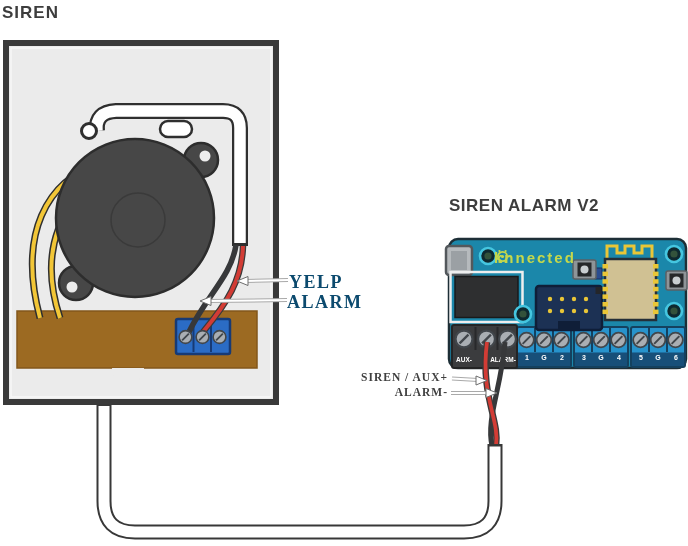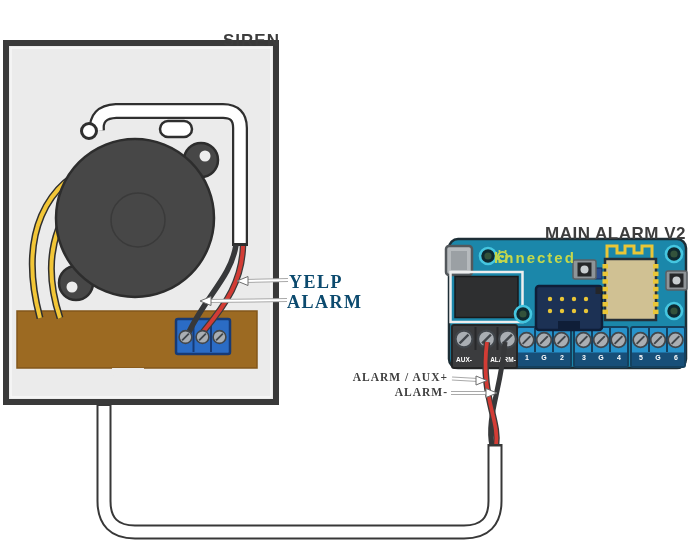--- a/index.html
+++ b/index.html
@@ -2,21 +2,21 @@
 <html><head>
 <meta charset="utf-8">
 <style>
   html,body{margin:0;padding:0;background:#ffffff;}
   #stage{position:relative;width:688px;height:546px;background:#ffffff;overflow:hidden;
          font-family:"Liberation Sans", sans-serif;}
   #stage svg{position:absolute;left:0;top:0;}
   .layer-base{z-index:1;}
   .layer-top{z-index:6;}
   .txt{position:absolute;z-index:4;color:#3d3d3d;white-space:nowrap;}
-  .title{font-weight:bold;font-size:17px;letter-spacing:1px;text-align:right;margin-top:28px;}
+  .title{font-weight:bold;font-size:17px;letter-spacing:1px;text-align:left;}
   .lbl{font-family:"Liberation Serif", serif;font-weight:bold;font-size:18px;
        letter-spacing:1.5px;color:#0c4a6e;}
   .lbl-sm{font-family:"Liberation Serif", serif;font-weight:bold;font-size:11.5px;
        letter-spacing:1px;color:#3f3f3f;}
   .ra{text-align:right;width:96px;}
   .tlabel{position:absolute;z-index:4;color:#ffffff;font-weight:bold;font-size:7px;
           transform:translateX(-50%);letter-spacing:0;}
   .tlabel-sm{font-size:6.5px;}
   .logo{position:absolute;z-index:4;left:494px;top:249px;display:flex;align-items:center;
         color:#c5d84b;font-weight:bold;font-size:15px;letter-spacing:2px;}
@@ -193,26 +193,26 @@
       <circle cx="523" cy="314" r="8" fill="#0e2930" stroke="#45c6e0" stroke-width="2.6"></circle>
       <circle cx="523" cy="314" r="3.6" fill="#33523b"></circle>
     </g>
     <g>
       <circle cx="674" cy="311" r="8" fill="#0e2930" stroke="#45c6e0" stroke-width="2.6"></circle>
       <circle cx="674" cy="311" r="3.6" fill="#33523b"></circle>
     </g>
   </svg>
 
   <div class="txt title" style="left:2px;top:3px;width:278px;">SIREN</div>
-  <div class="txt title" style="left:449px;top:196px;width:237px;letter-spacing:0.5px;">MAIN ALARM V2</div>
+  <div class="txt title" style="left:449px;top:196px;width:237px;letter-spacing:0.5px;">SIREN ALARM V2</div>
 
   <div class="txt lbl" style="left:289px;top:272px;">YELP</div>
   <div class="txt lbl" style="left:287px;top:292px;">ALARM</div>
 
-  <div class="txt lbl-sm ra" style="left:352px;top:371px;">ALARM / AUX+</div>
+  <div class="txt lbl-sm ra" style="left:352px;top:371px;">SIREN / AUX+</div>
   <div class="txt lbl-sm ra" style="left:352px;top:386px;">ALARM-</div>
 
   <div class="logo">
     <span>k</span>
     <svg width="15" height="15" viewBox="0 0 15 15">
       <circle cx="7.5" cy="7.5" r="4.6" fill="none" stroke="#c5d84b" stroke-width="1.8"></circle>
       <circle cx="7.5" cy="7.5" r="1.6" fill="#c5d84b"></circle>
       <circle cx="13.7" cy="7.5" r="1.1" fill="#c5d84b"></circle>
         <circle cx="10.6" cy="12.9" r="1.1" fill="#c5d84b"></circle>
       <circle cx="4.4" cy="12.9" r="1.1" fill="#c5d84b"></circle>

